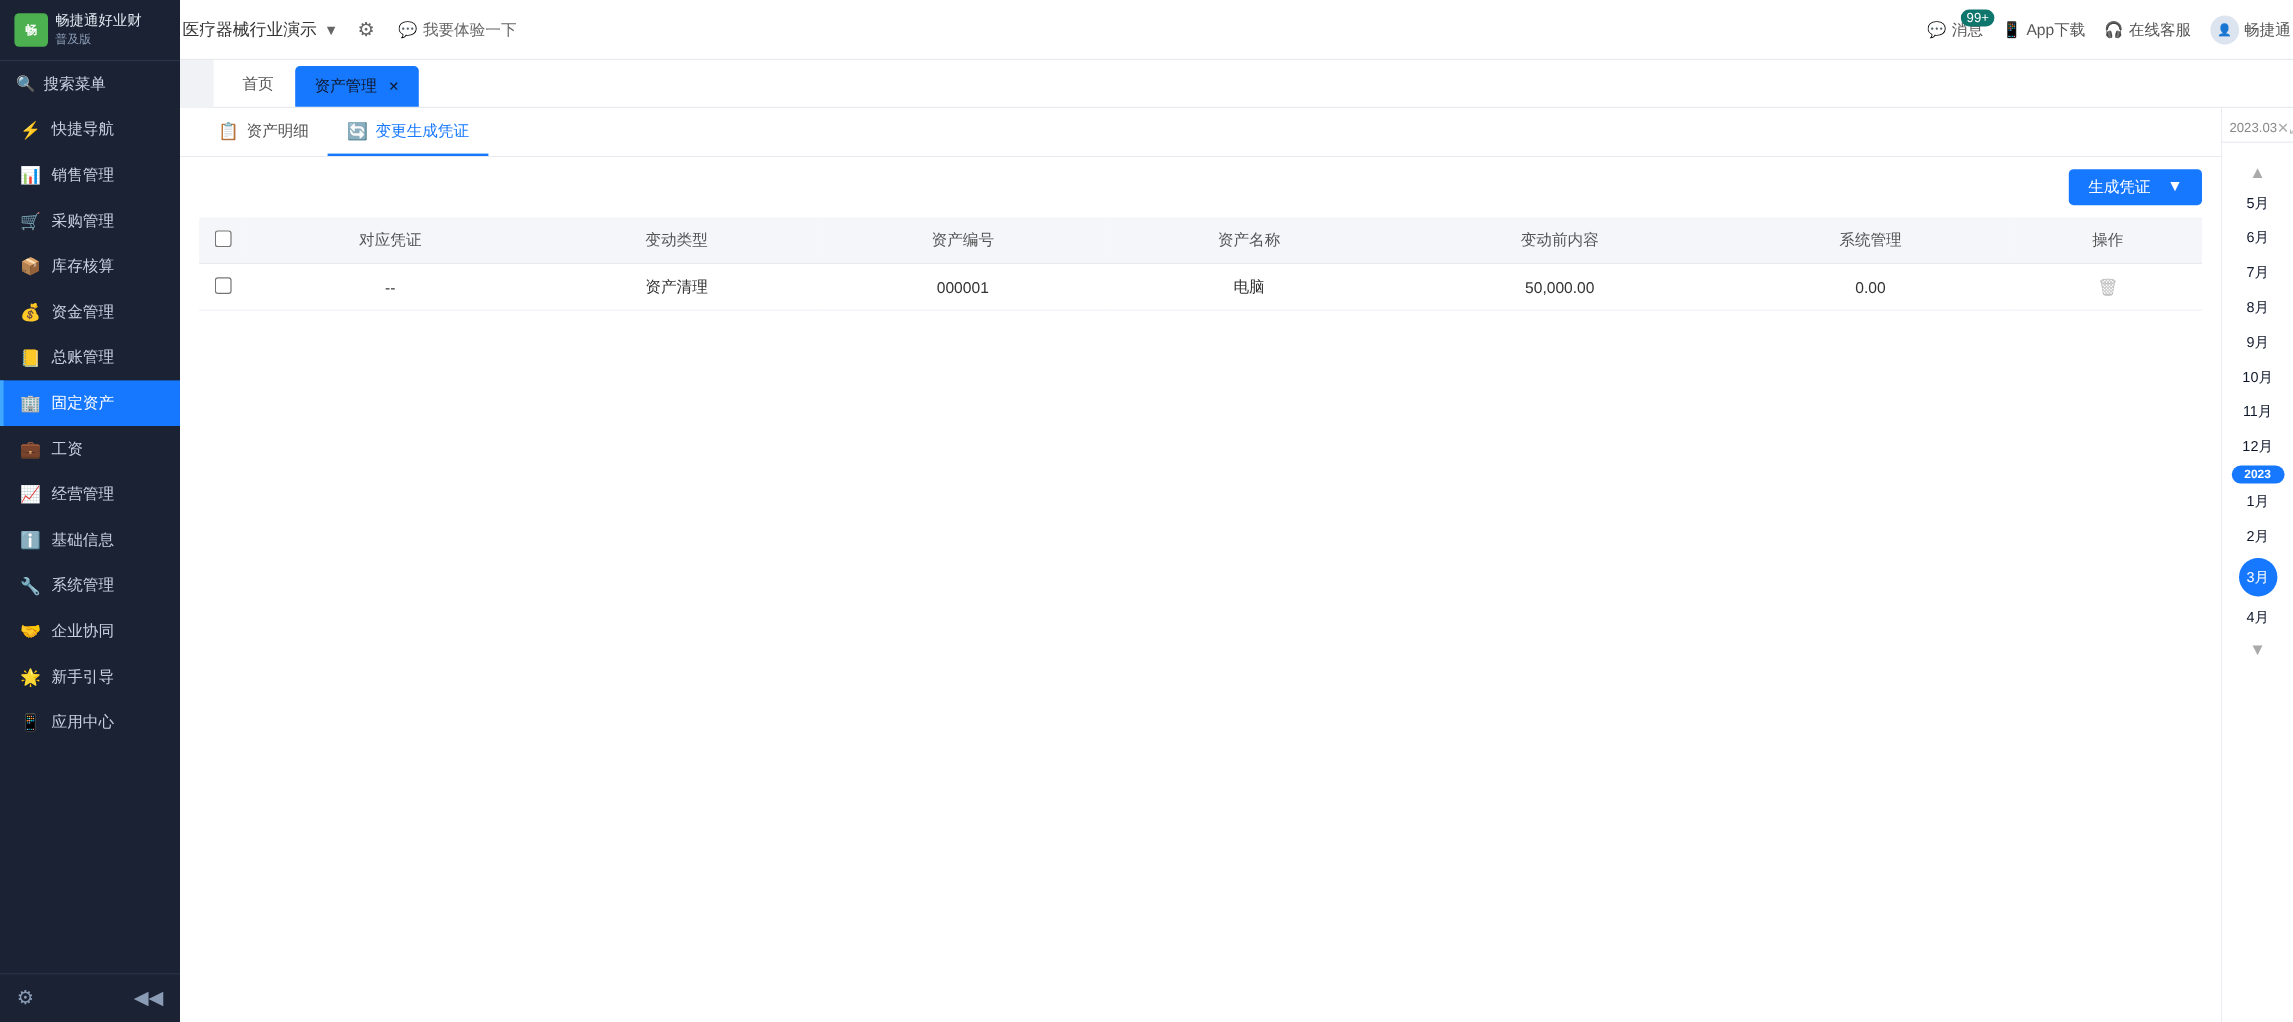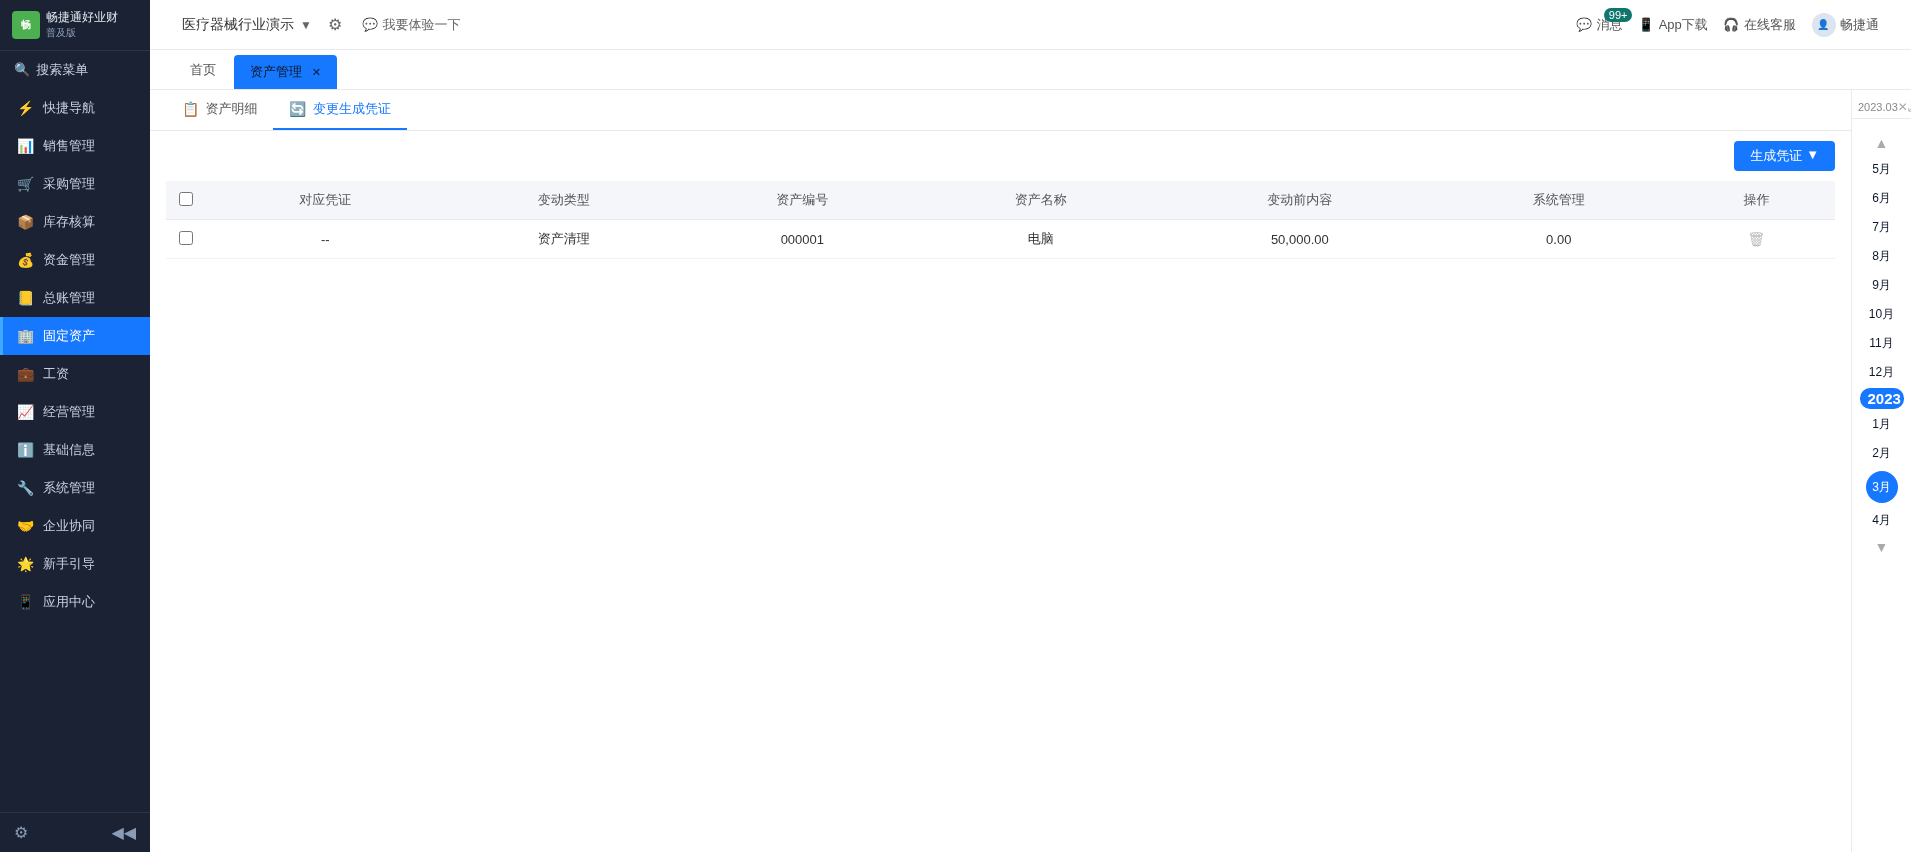--- a/index.html
+++ b/index.html
@@ -73,21 +73,21 @@
       overflow: hidden;
     }
 
     
     .topbar {
       height: 50px;
       background: white;
       border-bottom: 1px solid #e8eaf0;
       display: flex;
       align-items: center;
-      padding: 0 32px;
+      padding: 0 2px;
       gap: 12px;
     }
     .topbar-title {
       font-size: 14px;
       color: #333;
       display: flex; align-items: center; gap: 6px;
     }
     .topbar-title-text { font-weight: 500; }
     .topbar-dropdown { font-size: 12px; color: #666; cursor: pointer; }
     .topbar-gear { font-size: 16px; color: #666; cursor: pointer; margin-left: 4px; }
@@ -115,23 +115,24 @@
     }
     .topbar-user { display: flex; align-items: center; gap: 4px; font-size: 13px; color: #555; }
     .user-avatar { width: 24px; height: 24px; border-radius: 50%; background: #dce4f0; display: flex; align-items: center; justify-content: center; font-size: 10px; }
 
     
     .nav-tabs {
       background: white;
       border-bottom: 1px solid #e8eaf0;
       display: flex;
       align-items: flex-end;
-      padding: 0 24px;
+      padding: 0 8px;
       gap: 2px;
       min-height: 40px;
+      margin-left: 28px;
     }
     .nav-tab {
       padding: 8px 16px;
       font-size: 13px;
       color: #555;
       cursor: pointer;
       border-bottom: 2px solid transparent;
     }
     .nav-tab.active {
       background: #1677ff;
@@ -187,21 +188,21 @@
       background: white;
     }
     .btn-primary {
       background: #1677ff;
       color: white;
       border: none;
       padding: 6px 16px;
       border-radius: 4px;
       font-size: 13px;
       cursor: pointer;
-      display: flex; align-items: flex-start; gap: 4px;
+      display: flex; align-items: flex-start; gap: 14px;
     }
 
     
     .table-wrapper {
       flex: 1;
       overflow: auto;
       padding: 0 16px;
     }
     table {
       width: 100%;
@@ -273,21 +274,21 @@
       color: #ffffff;
       border-radius: 50%;
       width: 32px; height: 32px;
       display: flex; align-items: center; justify-content: center;
       margin: 3px auto;
     }
     .month-item.year-badge {
       background: #1677ff;
       color: white;
       border-radius: 10px;
-      font-size: 15px;
+      font-size: 10px;
       padding: 2px 8px;
       font-weight: bold;
       cursor: default;
     }
     .month-scroll-btn {
       background: none; border: none; color: #aaa; cursor: pointer; font-size: 14px;
       width: 100%; text-align: center; padding: 4px;
     }
 
     .delete-icon { color: #bbb; cursor: pointer; font-size: 14px; }

